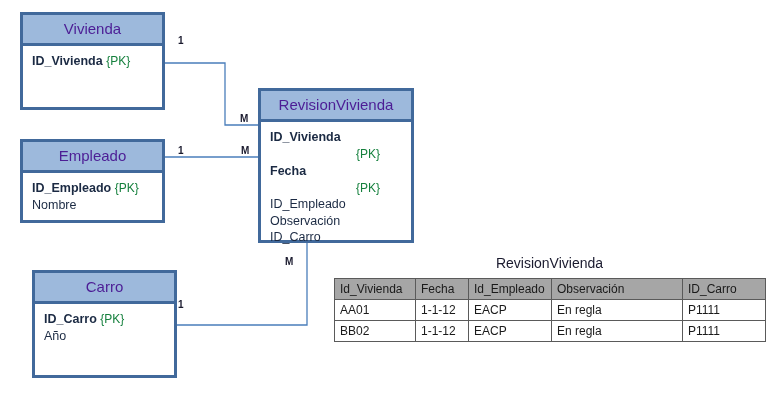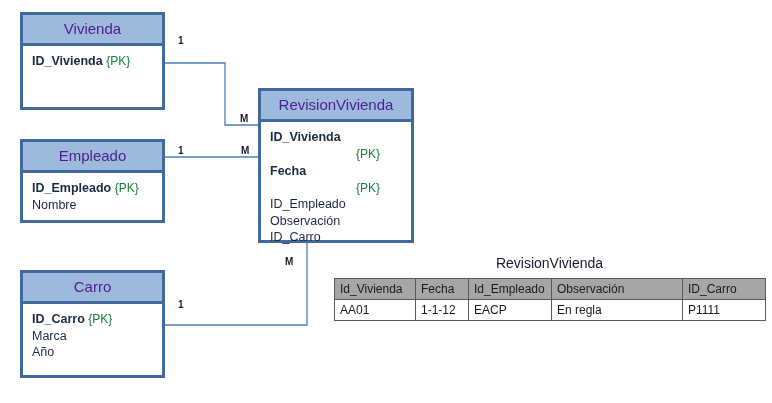--- a/index.html
+++ b/index.html
@@ -154,29 +154,26 @@
       <div class="attr pk">
         <span class="nm">ID_Empleado</span>
         <span class="pk-tag">{PK}</span>
       </div>
       <div class="attr">
         <span class="nm">Nombre</span>
       </div>
     </div>
   </div>
 
-  <div class="entity" style="left:20px; top:270px; width:145px; height:108px;">
+  <div class="entity" style="left:32px; top:270px; width:145px; height:108px;">
     <div class="entity-header">Carro</div>
     <div class="entity-body">
       <div class="attr pk">
         <span class="nm">ID_Carro</span>
         <span class="pk-tag">{PK}</span>
-      </div>
-      <div class="attr">
-        <span class="nm">Marca</span>
       </div>
       <div class="attr">
         <span class="nm">Año</span>
       </div>
     </div>
   </div>
 
   <div class="entity" style="left:258px; top:88px; width:156px; height:155px;">
     <div class="entity-header">RevisionVivienda</div>
     <div class="entity-body">
@@ -232,17 +229,24 @@
         </tr>
       </thead>
       <tbody>
         <tr>
           <td>AA01</td>
           <td>1-1-12</td>
           <td>EACP</td>
           <td>En regla</td>
           <td>P1111</td>
         </tr>
+        <tr>
+          <td>BB02</td>
+          <td>1-1-12</td>
+          <td>EACP</td>
+          <td>En regla</td>
+          <td>P1111</td>
+        </tr>
       </tbody>
     </table>
   </div>
 
 </div>
 
 </body></html>

